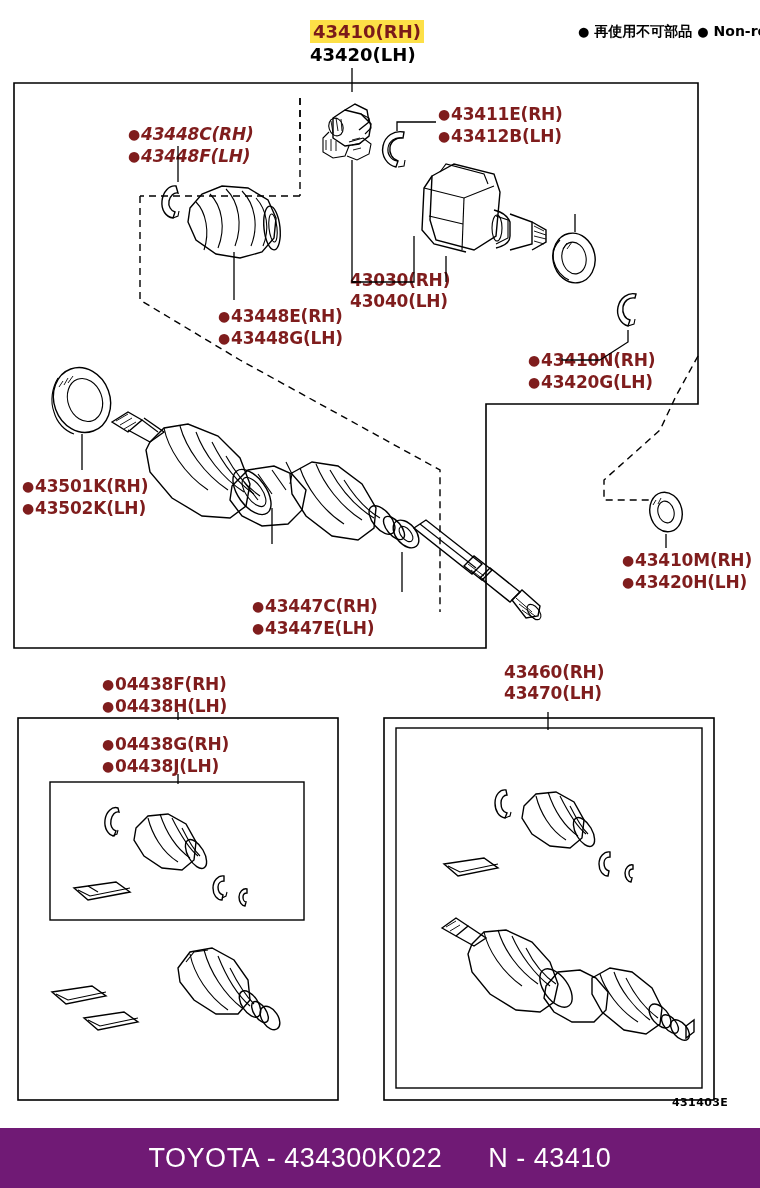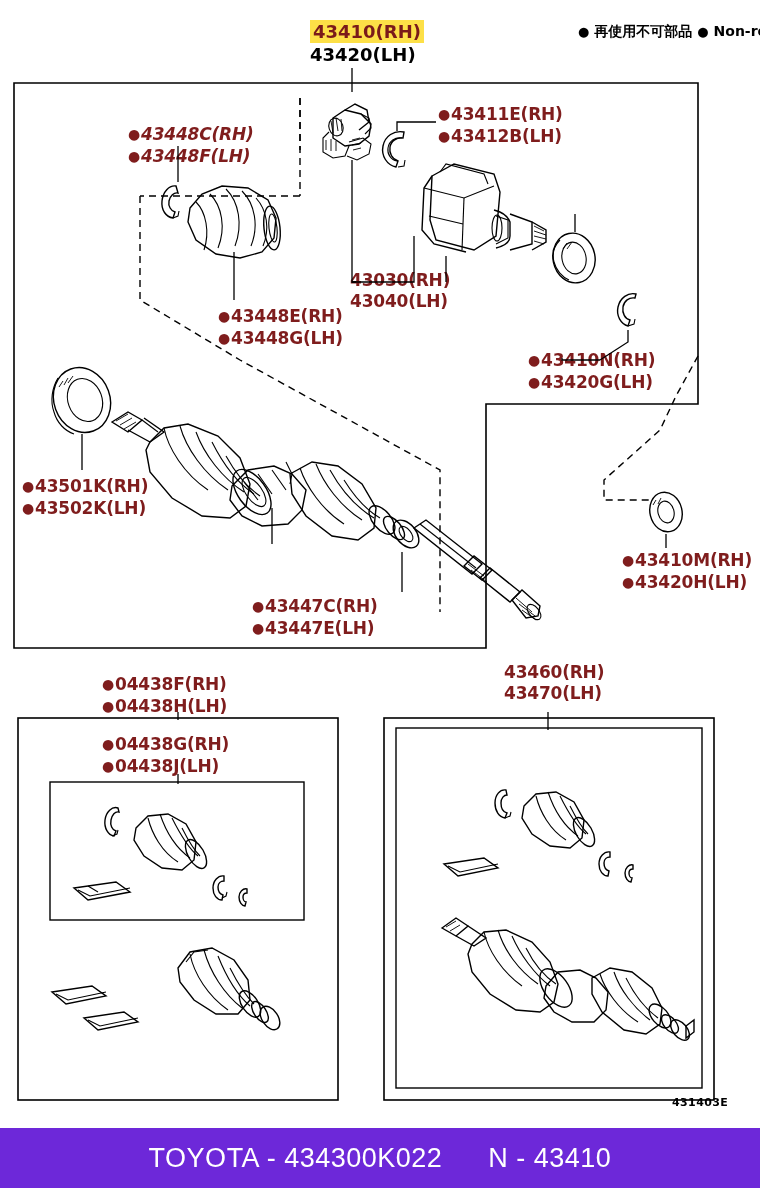--- a/index.html
+++ b/index.html
@@ -70,21 +70,21 @@
     font-size: 11px;
     color: #000;
     letter-spacing: 0.4px;
   }
 
   
   #footer {
     position: absolute;
     left: 0; bottom: 0;
     width: 760px; height: 60px;
-    background: #6d28d9;
+    background: #701a75;
     display: flex;
     align-items: center;
     justify-content: center;
     gap: 46px;
   }
   #footer .ftxt {
     color: #ffffff;
     font-family: "Liberation Sans", sans-serif;
     font-size: 27px;
     letter-spacing: 0.5px;

